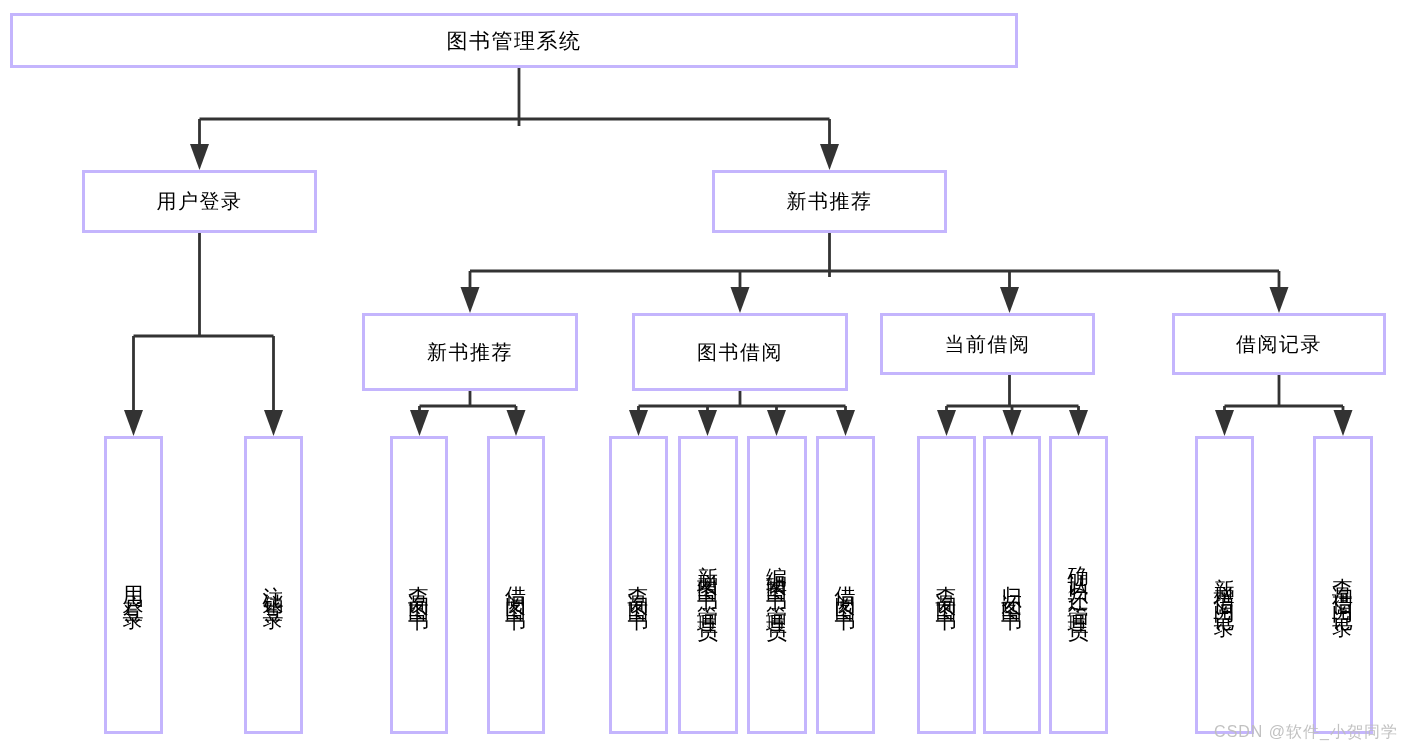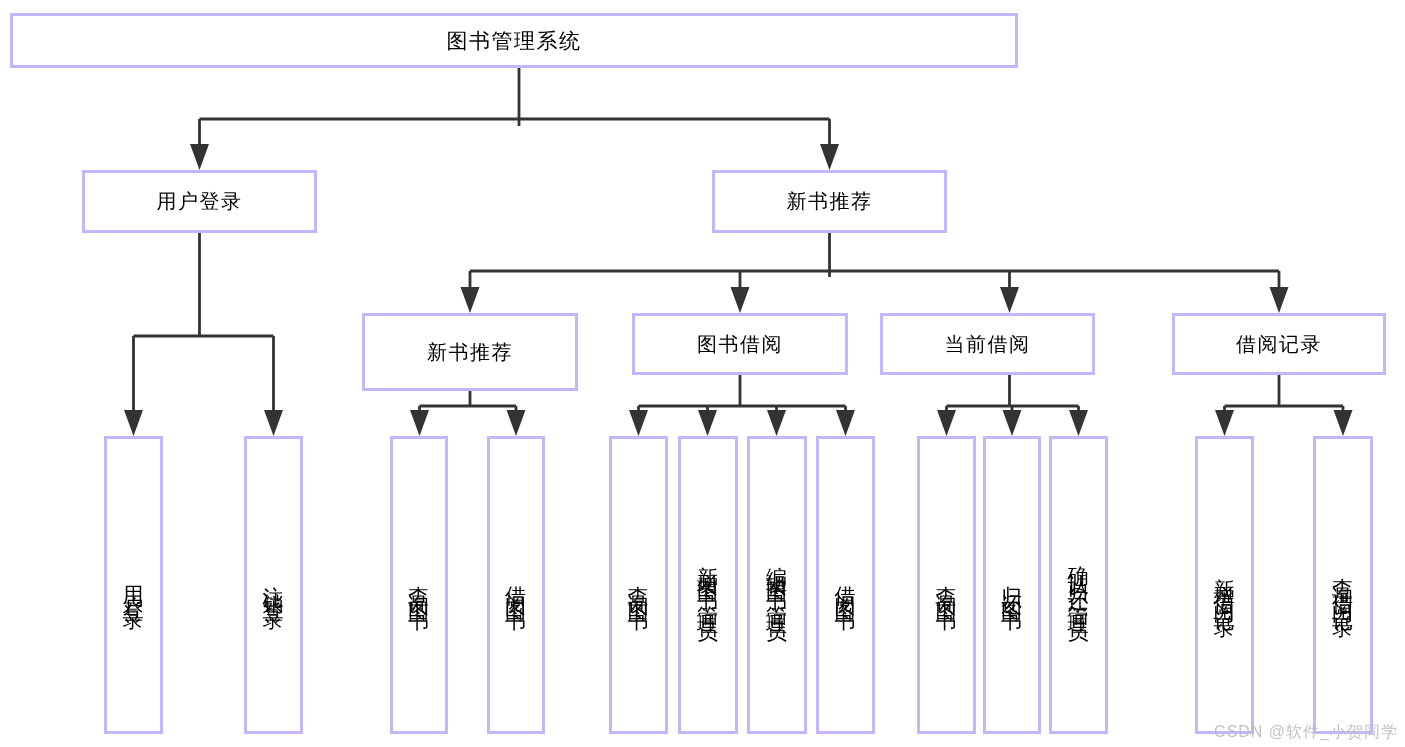--- a/index.html
+++ b/index.html
@@ -109,21 +109,21 @@
       <polygon points="1333.5,410 1352.5,410 1343,436"></polygon>
     </g>
   </svg>
 
   <div class="box hbox root" style="left:10px; top:13px; width:1008px; height:55px;">图书管理系统</div>
 
   <div class="box hbox" style="left:82px; top:170px; width:235px; height:63px;">用户登录</div>
   <div class="box hbox" style="left:712px; top:170px; width:235px; height:63px;">新书推荐</div>
 
   <div class="box hbox" style="left:362px; top:313px; width:216px; height:78px;">新书推荐</div>
-  <div class="box hbox" style="left:632px; top:313px; width:216px; height:62px;">图书借阅</div>
+  <div class="box hbox" style="left:632px; top:313px; width:216px; height:78px;">图书借阅</div>
   <div class="box hbox" style="left:880px; top:313px; width:215px; height:62px;">当前借阅</div>
   <div class="box hbox" style="left:1172px; top:313px; width:214px; height:62px;">借阅记录</div>
 
   <div class="box vbox" style="left:104px; top:436px; width:59px; height:298px;">用户登录</div>
   <div class="box vbox" style="left:244px; top:436px; width:59px; height:298px;">注销登录</div>
 
   <div class="box vbox" style="left:390px; top:436px; width:58px; height:298px;">查询图书</div>
   <div class="box vbox" style="left:487px; top:436px; width:58px; height:298px;">借阅图书</div>
 
   <div class="box vbox" style="left:609px; top:436px; width:59px; height:298px;">查询图书</div>

